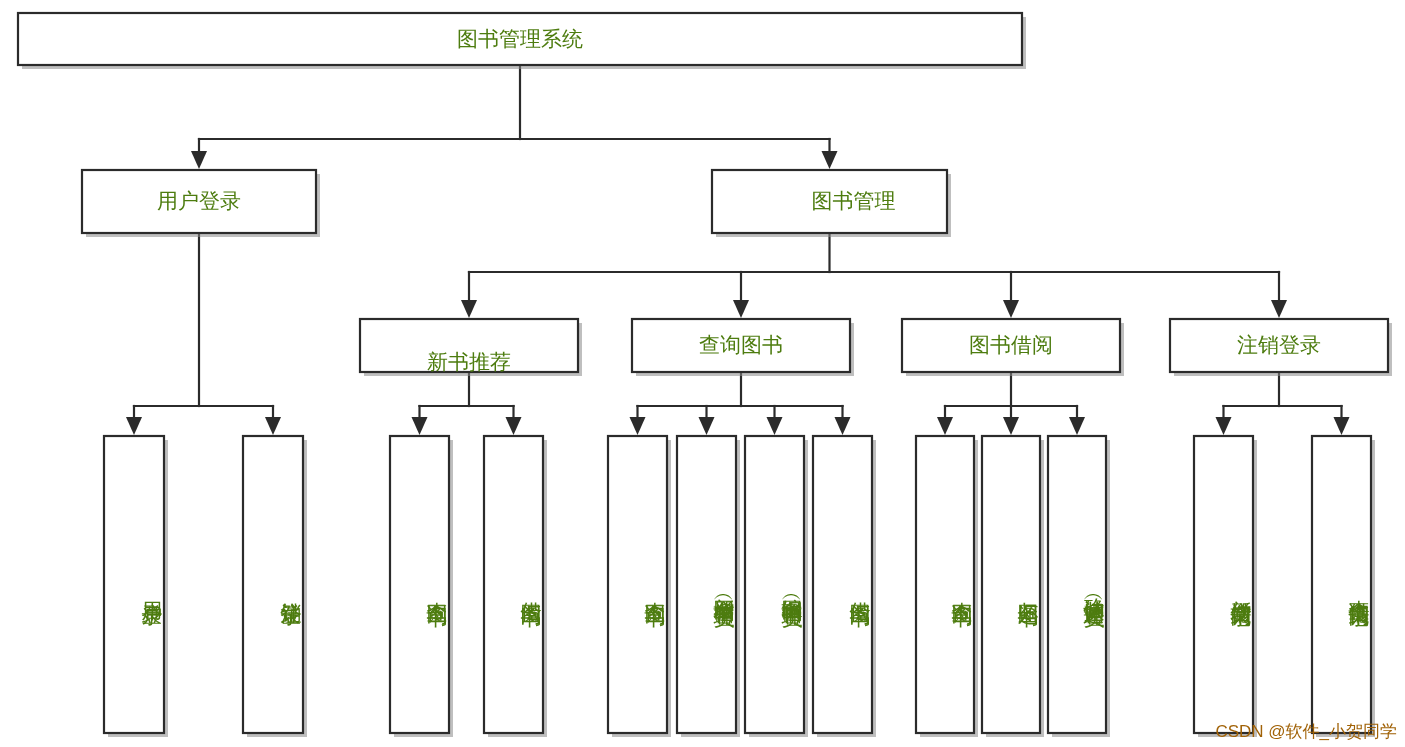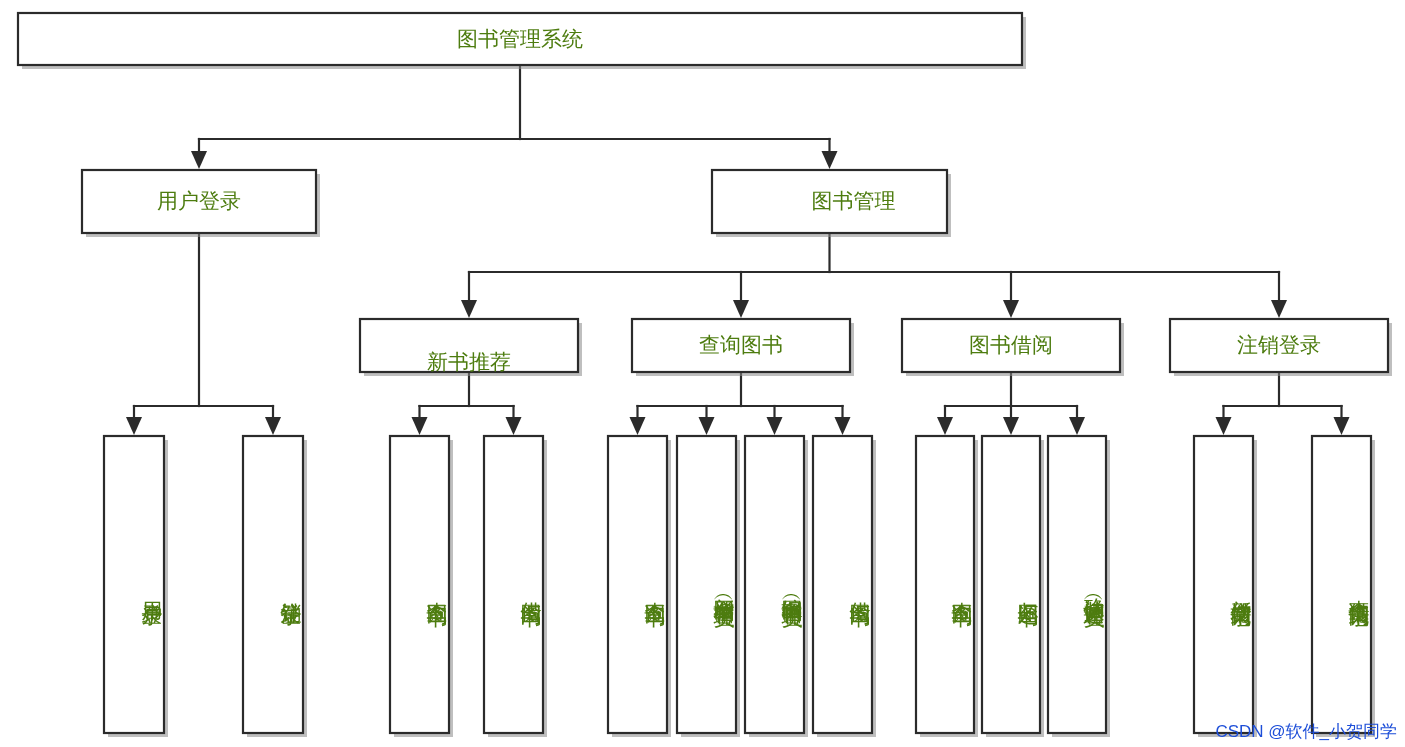--- a/index.html
+++ b/index.html
@@ -72,21 +72,21 @@
   .node-hit {
     position: absolute;
     background: transparent;
     cursor: default;
   }
   #watermark {
     position: absolute;
     right: 8px;
     bottom: 4px;
     font-size: 17px;
-    color: #1d4ed8;
+    color: #a16207;
     font-family: "Liberation Sans", "DejaVu Sans", sans-serif;
     white-space: nowrap;
     user-select: none;
   }
 </style>
 </head>
 <body>
 
 <div id="diagram-root">
   <svg class="flow" viewBox="0 0 1405 747">

